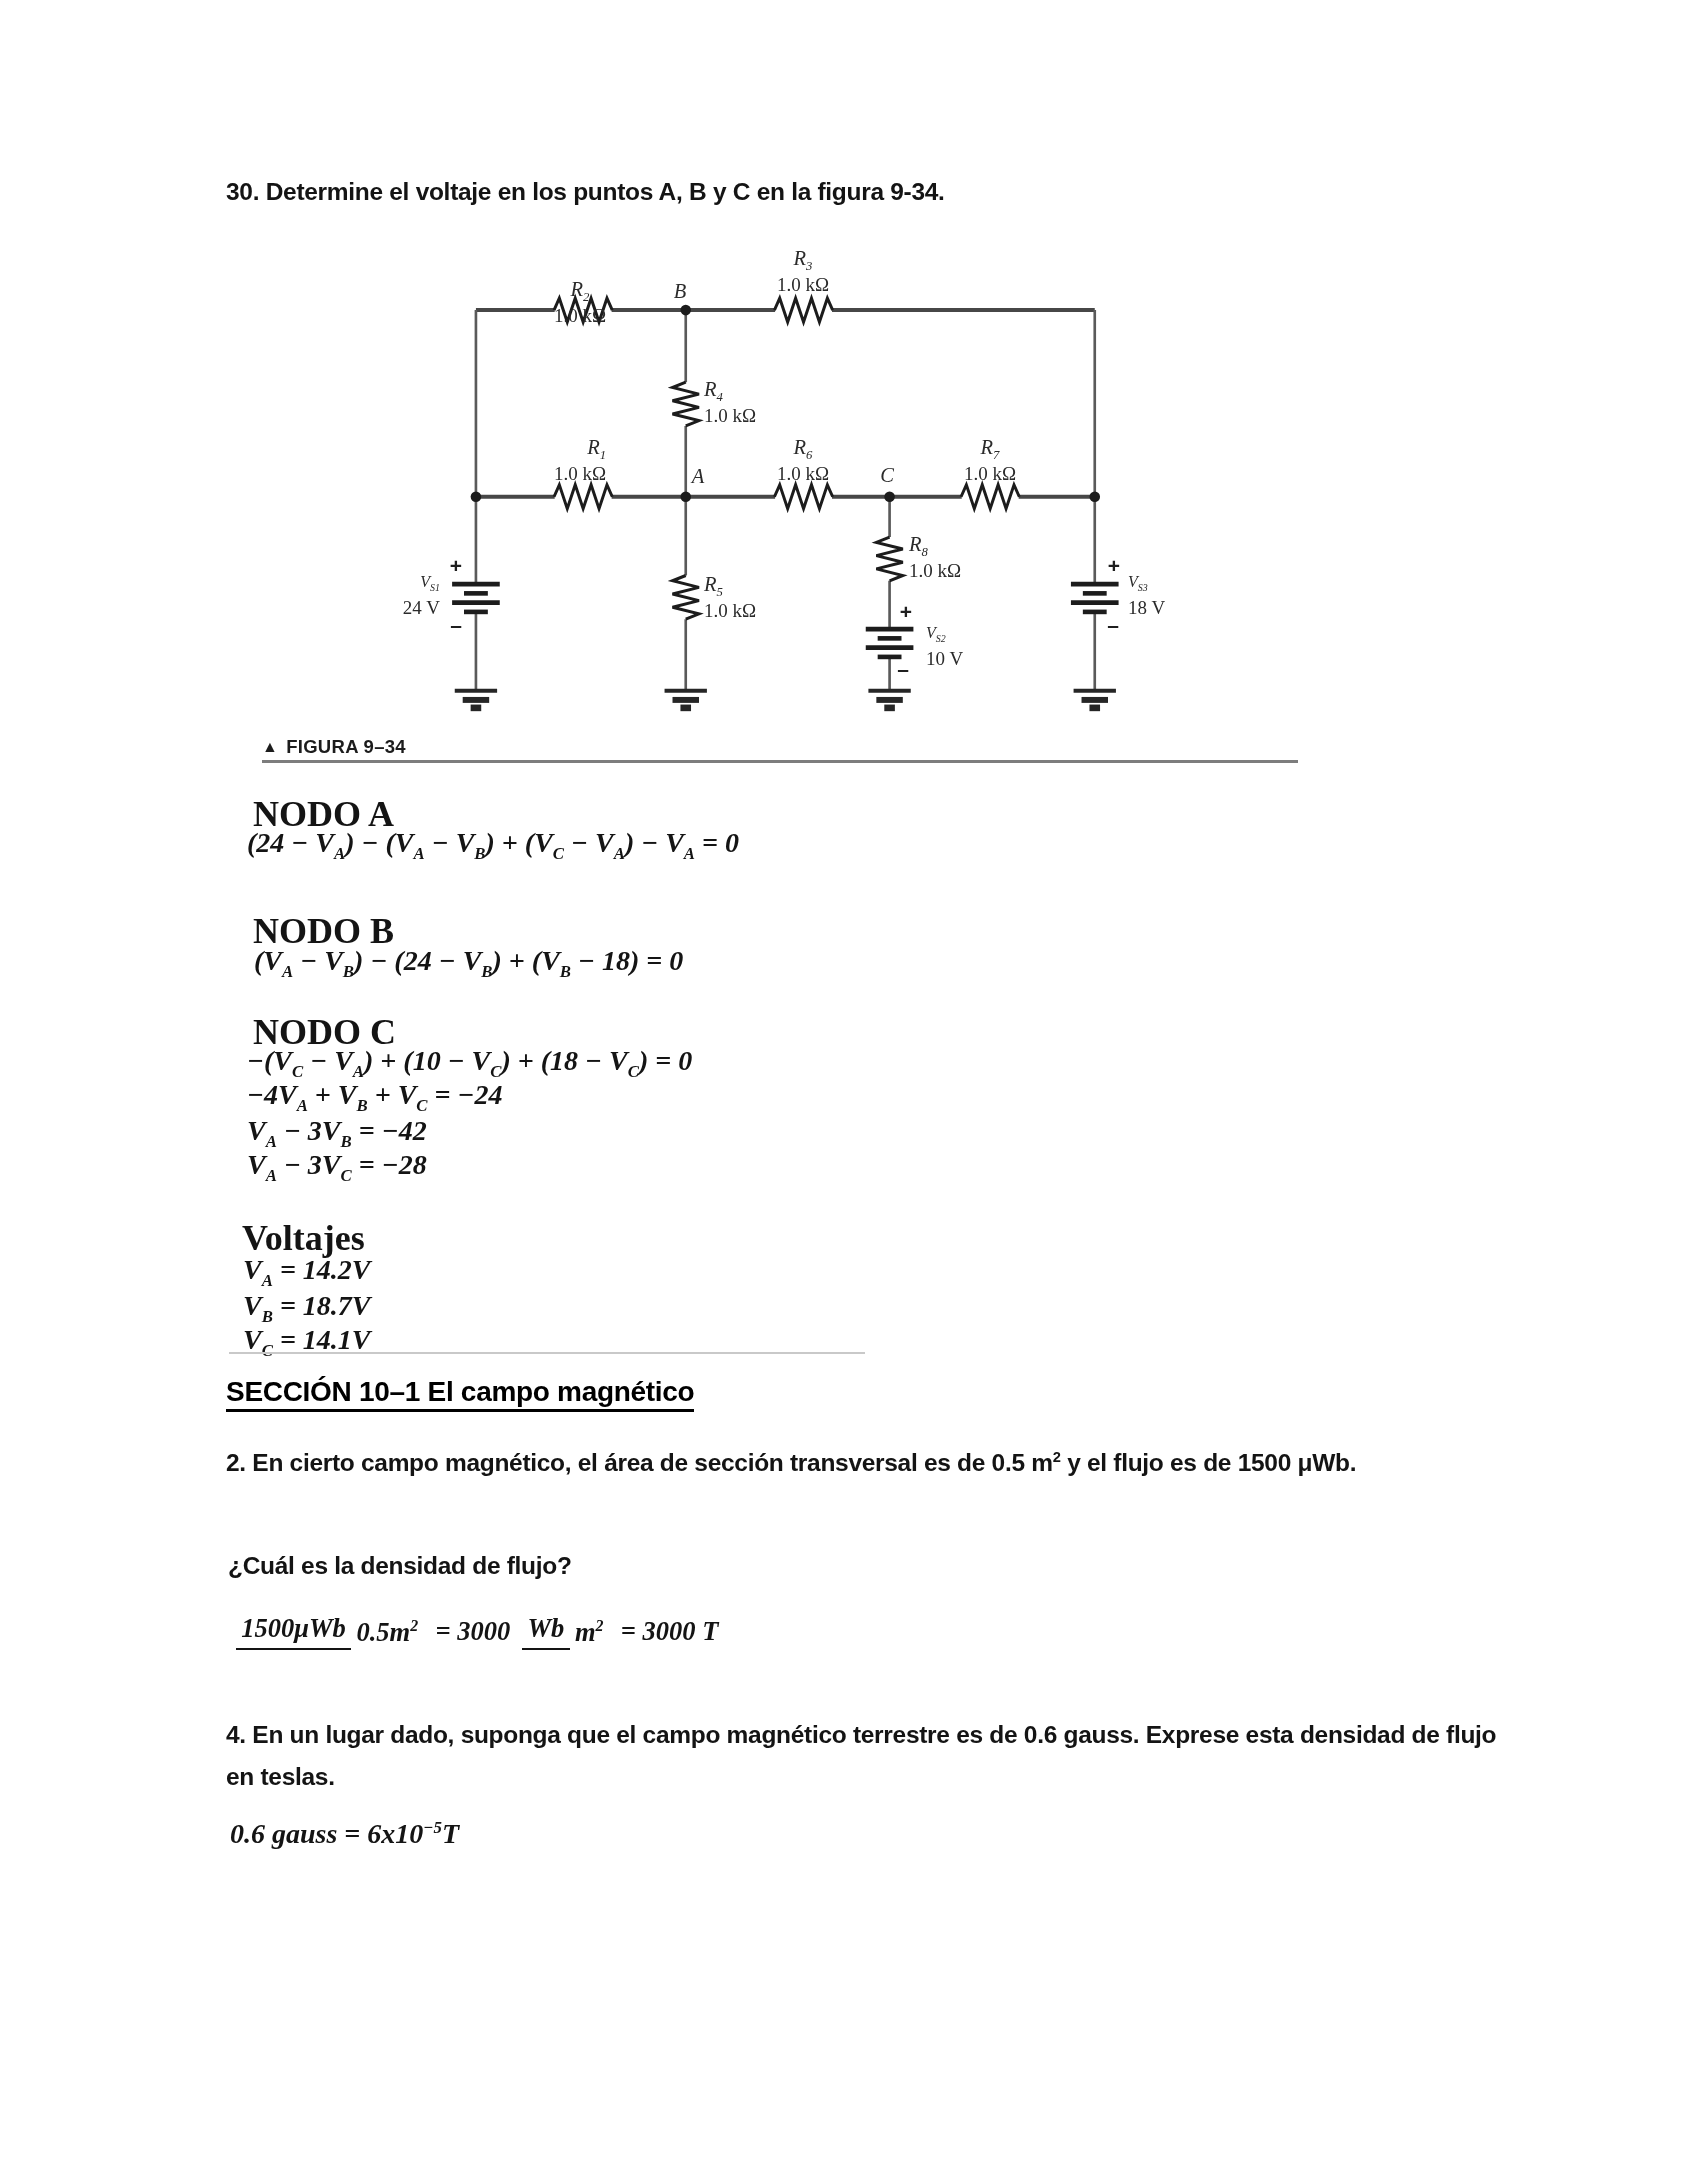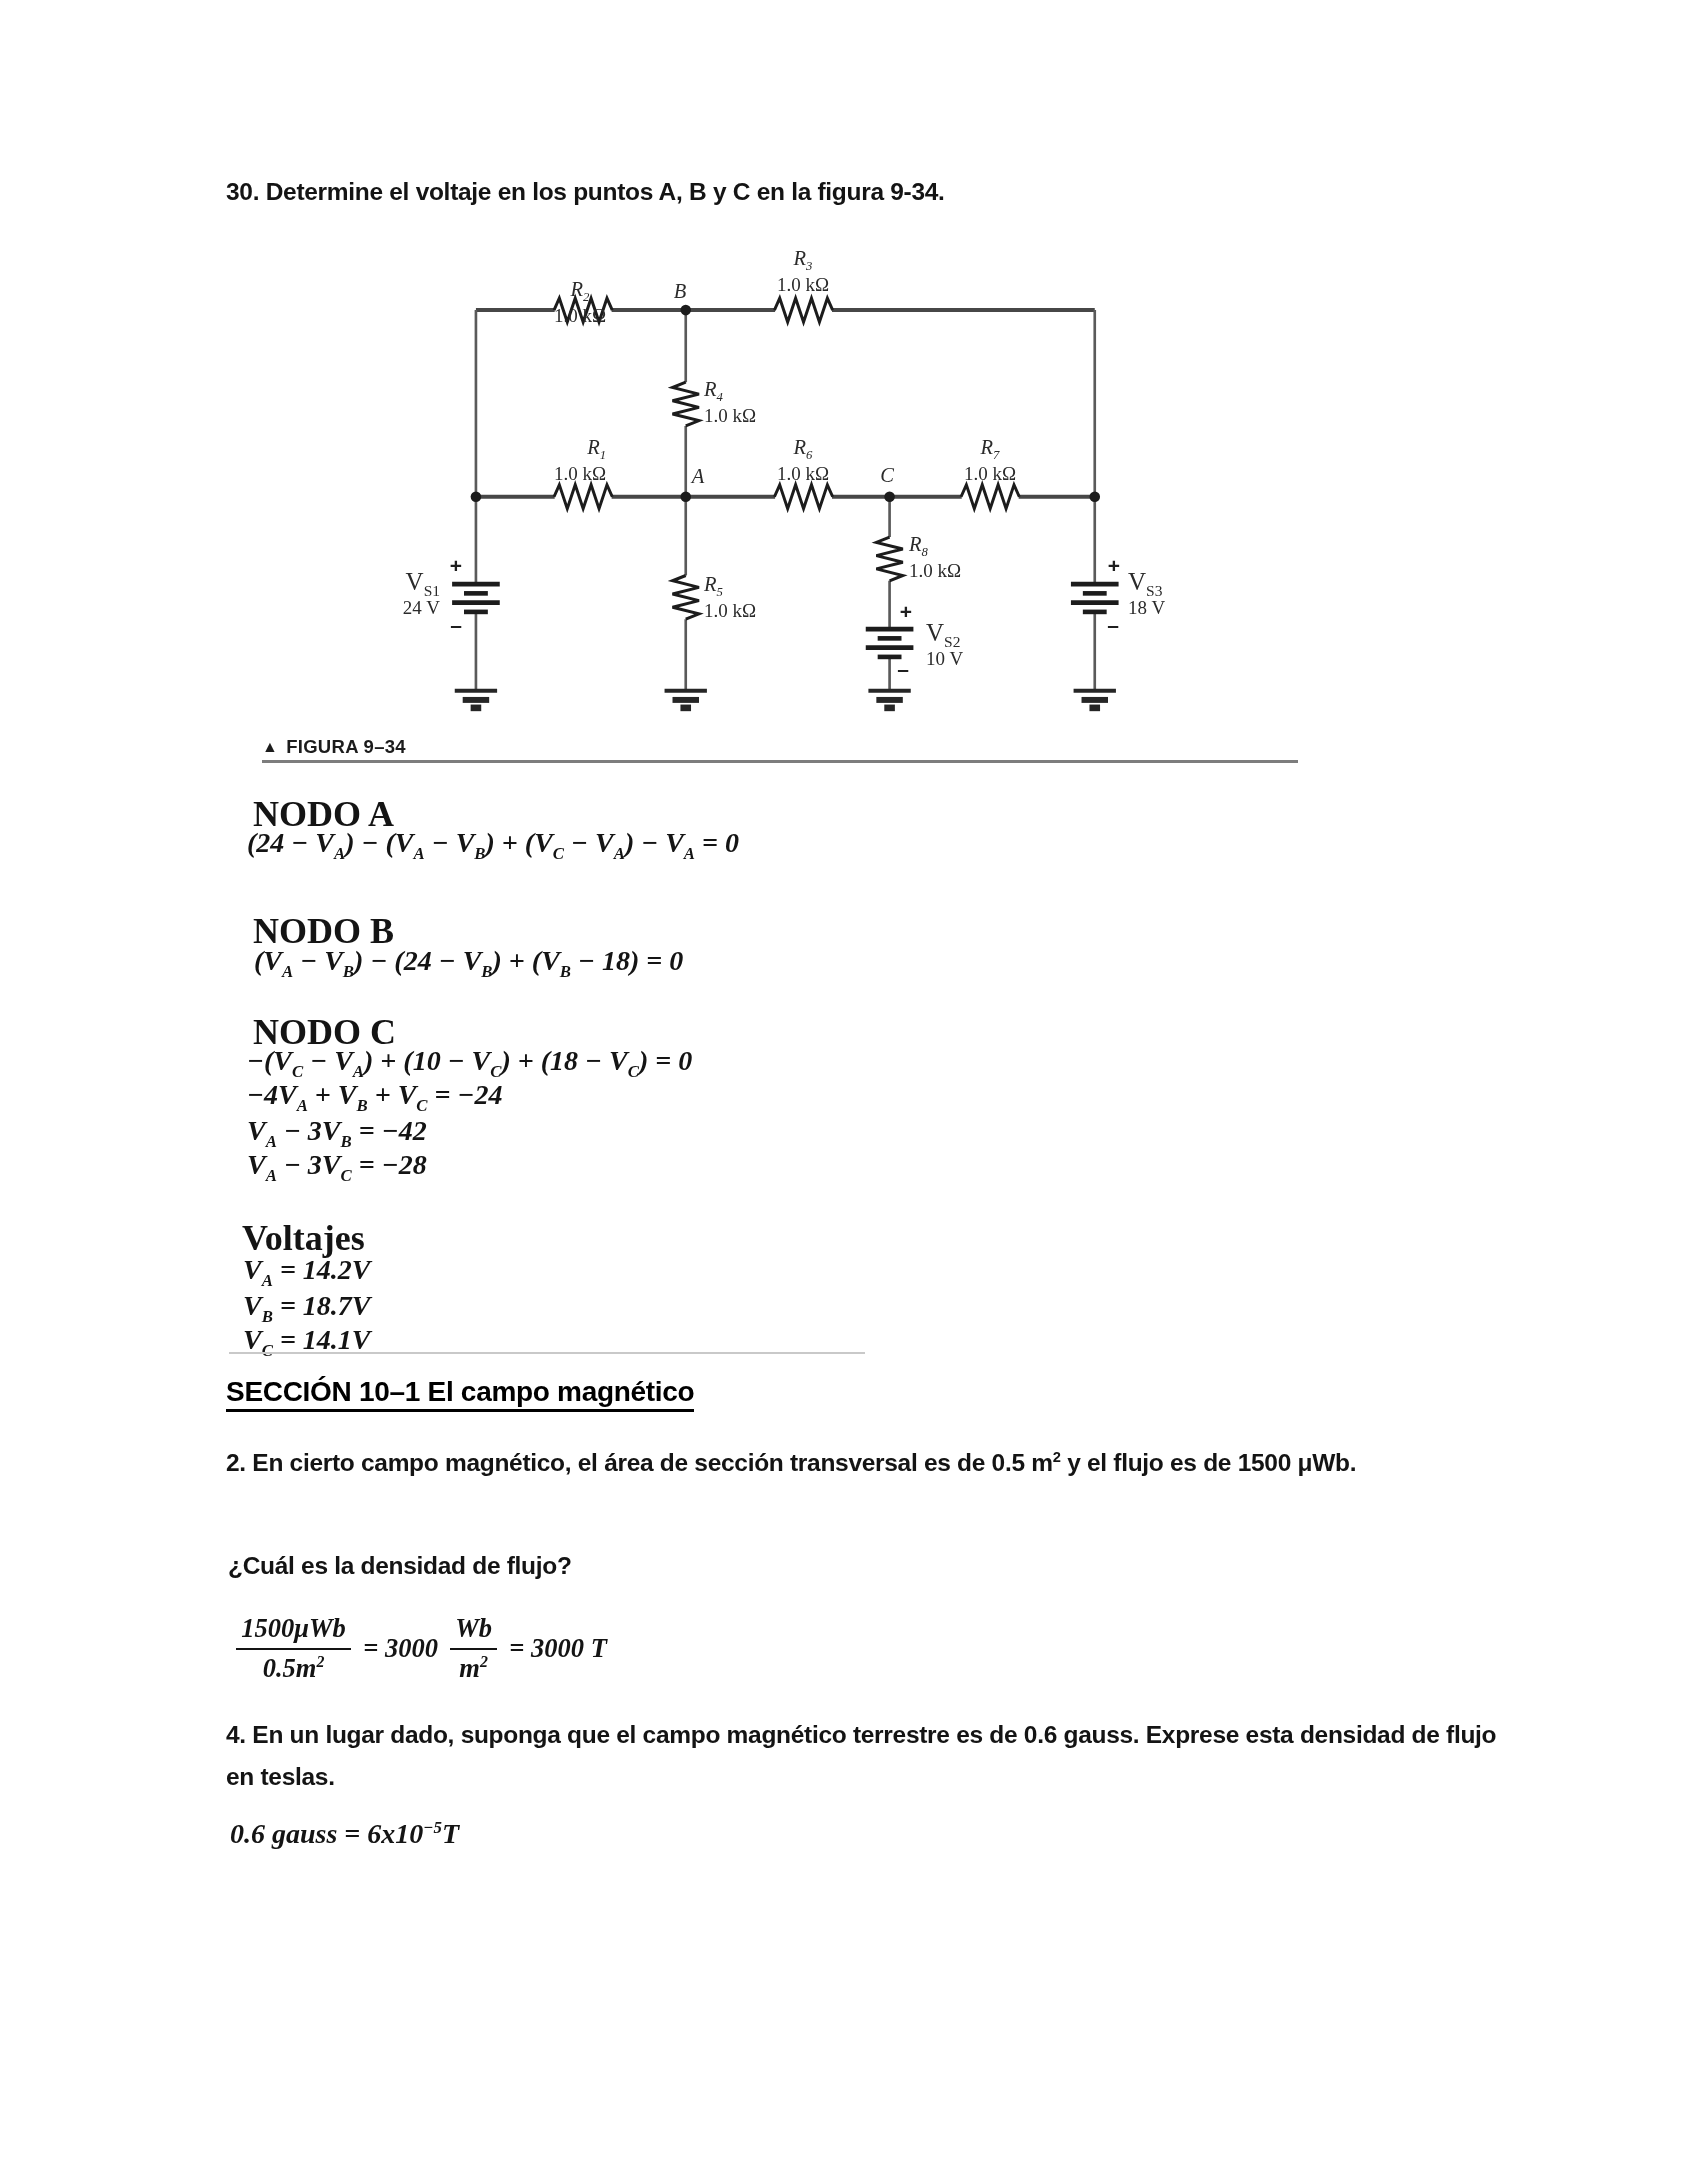--- a/index.html
+++ b/index.html
@@ -30,30 +30,30 @@
   .circuit svg { position:absolute; left:0; top:0; }
   .clabel { position:absolute; font-family:"Liberation Serif", serif; color:#2b2b2b;
             font-size:19px; line-height:26.5px; white-space:nowrap; }
   .ctr { transform:translateX(-50%); text-align:center; }
   .rname { font-style:italic; font-size:20.5px; }
   .rname sub, .sname sub { font-size:62%; line-height:0; }
   .nlabel { position:absolute; transform:translateX(-50%); font-family:"Liberation Serif", serif;
             font-style:italic; font-size:20.5px; color:#2b2b2b; }
   .slabel { position:absolute; font-family:"Liberation Serif", serif; font-size:19px;
             line-height:26px; color:#2b2b2b; white-space:nowrap; }
-  .sname { font-size:25px; }
+  .sname { font-style:italic; font-size:16px; }
   .sright { text-align:right; }
   .sign { position:absolute; transform:translate(-50%,-50%); font-weight:bold; font-size:21px;
           color:#1f1f1f; font-family:"Liberation Sans", sans-serif; }
 
   
   .frac-eq { position:absolute; display:flex; align-items:center; gap:12px;
              font-family:"Liberation Serif", serif; font-weight:bold; font-style:italic;
              font-size:26.5px; color:#141414; }
-  .frac { display:inline-flex; flex-direction:column; align-items:center; }
+  .frac { display:inline-flex; flex-direction:row; align-items:center; }
   .frac .num { padding:0 5.3px 4px 5.3px; border-bottom:2.6px solid #141414; }
   .frac .den { padding:2.6px 5.3px 0 5.3px; }
   .frac sup { font-size:60%; line-height:0; }
 </style>
 </head>
 <body>
 
 <div class="page">
 
   <div class="abs btxt" style="left:226px; top:171px; width:1125px;">30. Determine el voltaje en los puntos A, B y C en la figura 9-34.</div>

